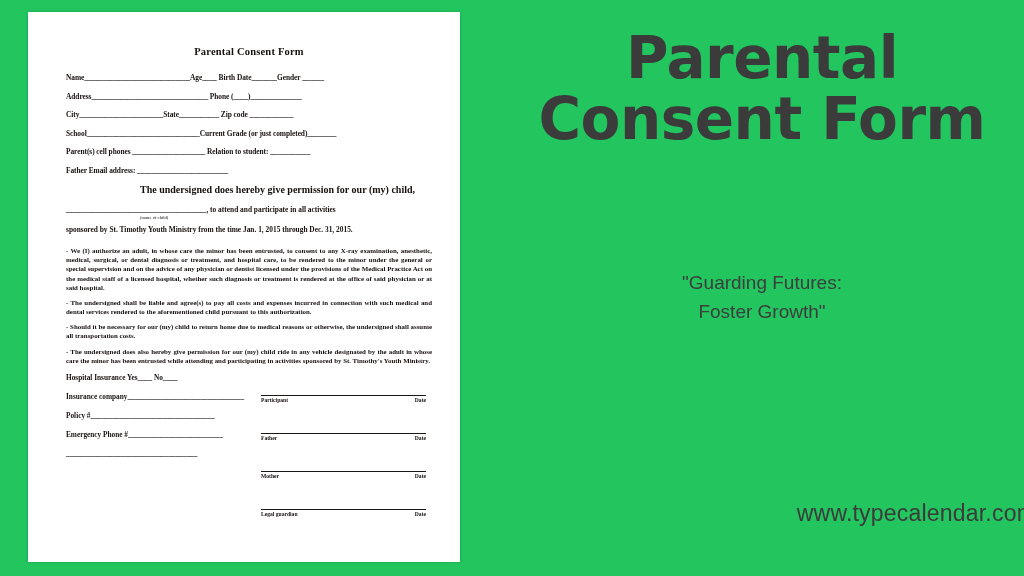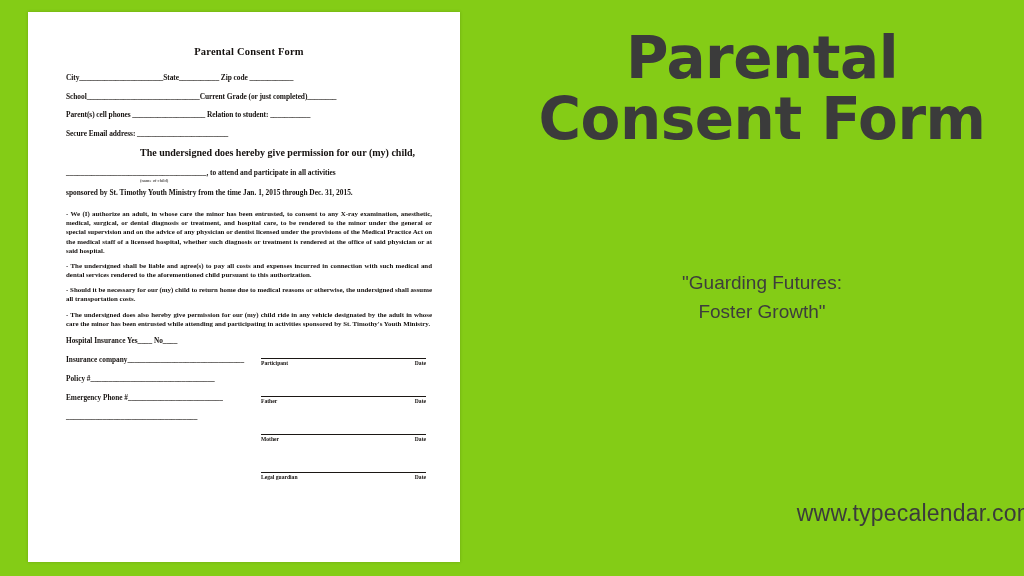--- a/index.html
+++ b/index.html
@@ -10,21 +10,21 @@
     width: 1024px;
     height: 576px;
     background: #b184c4;
     font-family: "Liberation Sans", sans-serif;
     overflow: hidden;
   }
   .stage {
     position: relative;
     width: 1024px;
     height: 576px;
-    background: #84cc16;
+    background: #22c55e;
   }
 
   
   .doc-page {
     position: absolute;
     left: 28px;
     top: 12px;
     width: 432px;
     height: 550px;
     background: #ffffff;
@@ -187,24 +187,26 @@
 </head>
 <body>
 
 <div class="stage">
 
   <div class="doc-page">
     <div class="doc-inner">
 
       <div class="doc-title">Parental Consent Form</div>
 
+      <div class="line-row">Name_____________________________Age____ Birth Date_______Gender ______</div>
+      <div class="line-row">Address________________________________ Phone (____)______________</div>
       <div class="line-row">City_______________________State___________ Zip code ____________</div>
       <div class="line-row">School_______________________________Current Grade (or just completed)________</div>
       <div class="line-row">Parent(s) cell phones ____________________    Relation to student: ___________</div>
-      <div class="line-row">Secure Email address: _________________________</div>
+      <div class="line-row">Father Email address: _________________________</div>
 
       <div class="para-indent">The undersigned does hereby give permission for our (my) child,</div>
       <div class="sig-line-row">______________________________________, to attend and participate in all activities</div>
       <div class="tiny-caption">(name of child)</div>
       <div class="sponsor">sponsored by St. Timothy Youth Ministry from the time Jan. 1, 2015 through Dec. 31, 2015.</div>
 
       <div class="body-block">
         <p>- We (I) authorize an adult, in whose care the minor has been entrusted, to consent to any X-ray examination, anesthetic, medical, surgical, or dental diagnosis or treatment, and hospital care, to be rendered to the minor under the general or special supervision and on the advice of any physician or dentist licensed under the provisions of the Medical Practice Act on the medical staff of a licensed hospital, whether such diagnosis or treatment is rendered at the office of said physician or at said hospital.</p>
         <p>- The undersigned shall be liable and agree(s) to pay all costs and expenses incurred in connection with such medical and dental services rendered to the aforementioned child pursuant to this authorization.</p>
         <p>- Should it be necessary for our (my) child to return home due to medical reasons or otherwise, the undersigned shall assume all transportation costs.</p>

